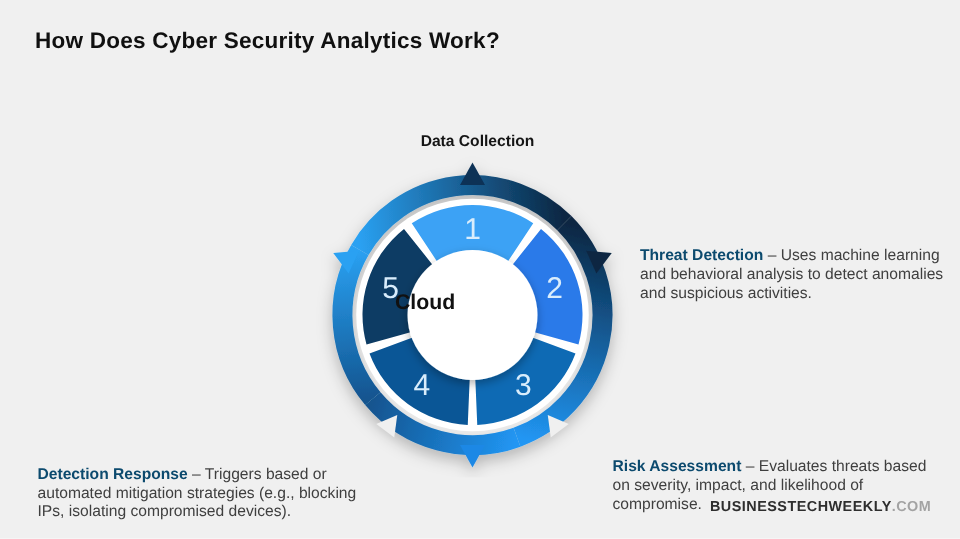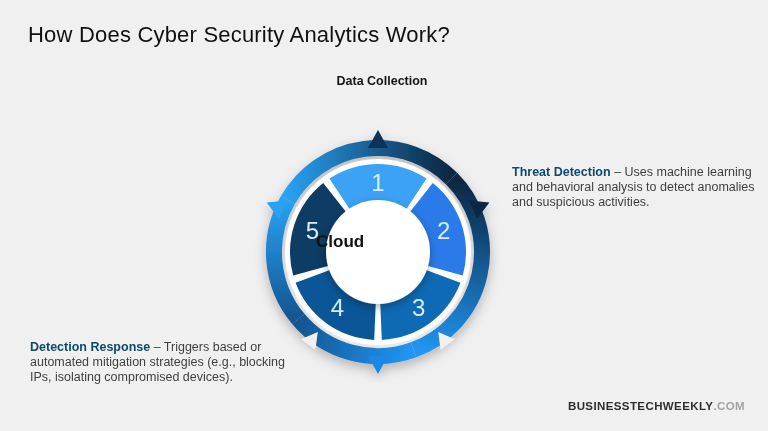--- a/index.html
+++ b/index.html
@@ -1,19 +1,19 @@
 <!DOCTYPE html>
 <html><head>
 <meta charset="utf-8">
 <style>
   html,body{margin:0;padding:0;}
   body{font-family:"Liberation Sans","DejaVu Sans",sans-serif;}
   .page{position:relative;width:768px;height:431px;background:#f0f0f0;overflow:hidden;}
-  .title{position:absolute;left:28px;top:22px;font-size:22px;font-weight:normal;color:#101010;letter-spacing:.2px;}
-  .callout{position:absolute;font-size:12.5px;line-height:15px;color:#3f3f3f;}
+  .title{position:absolute;left:28px;top:22px;font-size:18px;font-weight:bold;color:#101010;letter-spacing:.2px;}
+  .callout{position:absolute;font-size:12.5px;line-height:15px;color:#3f3f3f;margin-top:32px;}
   .callout b{color:#0c4a6e;}
   .co-top{left:230px;top:74px;width:304px;text-align:center;}
   .co-top .co-label{display:block;font-weight:bold;color:#151515;}
   .co-right{left:512px;top:165px;width:246px;}
   .co-left{left:22px;top:178px;width:240px;}
   .co-bl{left:30px;top:340px;width:268px;}
   .co-br{left:490px;top:334px;width:252px;}
   .diagram{position:absolute;left:248px;top:122px;width:260px;height:260px;}
   .center-label{position:absolute;left:316px;top:231px;width:124px;text-align:left;
     font-size:17px;line-height:21px;font-weight:bold;color:#111;}
@@ -37,20 +37,24 @@
     <b>Threat Detection</b>
     <span>– Uses machine learning and behavioral analysis to detect anomalies and suspicious activities.</span>
   </div>
 
 
   <div class="callout co-bl">
     <b>Detection Response</b>
     <span>– Triggers based or automated mitigation strategies (e.g., blocking IPs, isolating compromised devices).</span>
   </div>
 
+  <div class="callout co-br">
+    <b>Risk Assessment</b>
+    <span>– Evaluates threats based on severity, impact, and likelihood of compromise.</span>
+  </div>
 
   <svg class="diagram" viewBox="-130 -130 260 260">
     <defs>
       <linearGradient id="gA" gradientUnits="userSpaceOnUse" x1="-90.1" y1="-52" x2="73.5" y2="-73.5">
         <stop offset="0" stop-color="#2aa1f2"></stop>
         <stop offset="1" stop-color="#0a2743"></stop>
       </linearGradient>
       <linearGradient id="gB" gradientUnits="userSpaceOnUse" x1="73.5" y1="-73.5" x2="35.6" y2="97.8">
         <stop offset="0" stop-color="#0a2743"></stop>
         <stop offset="1" stop-color="#2196f3"></stop>

